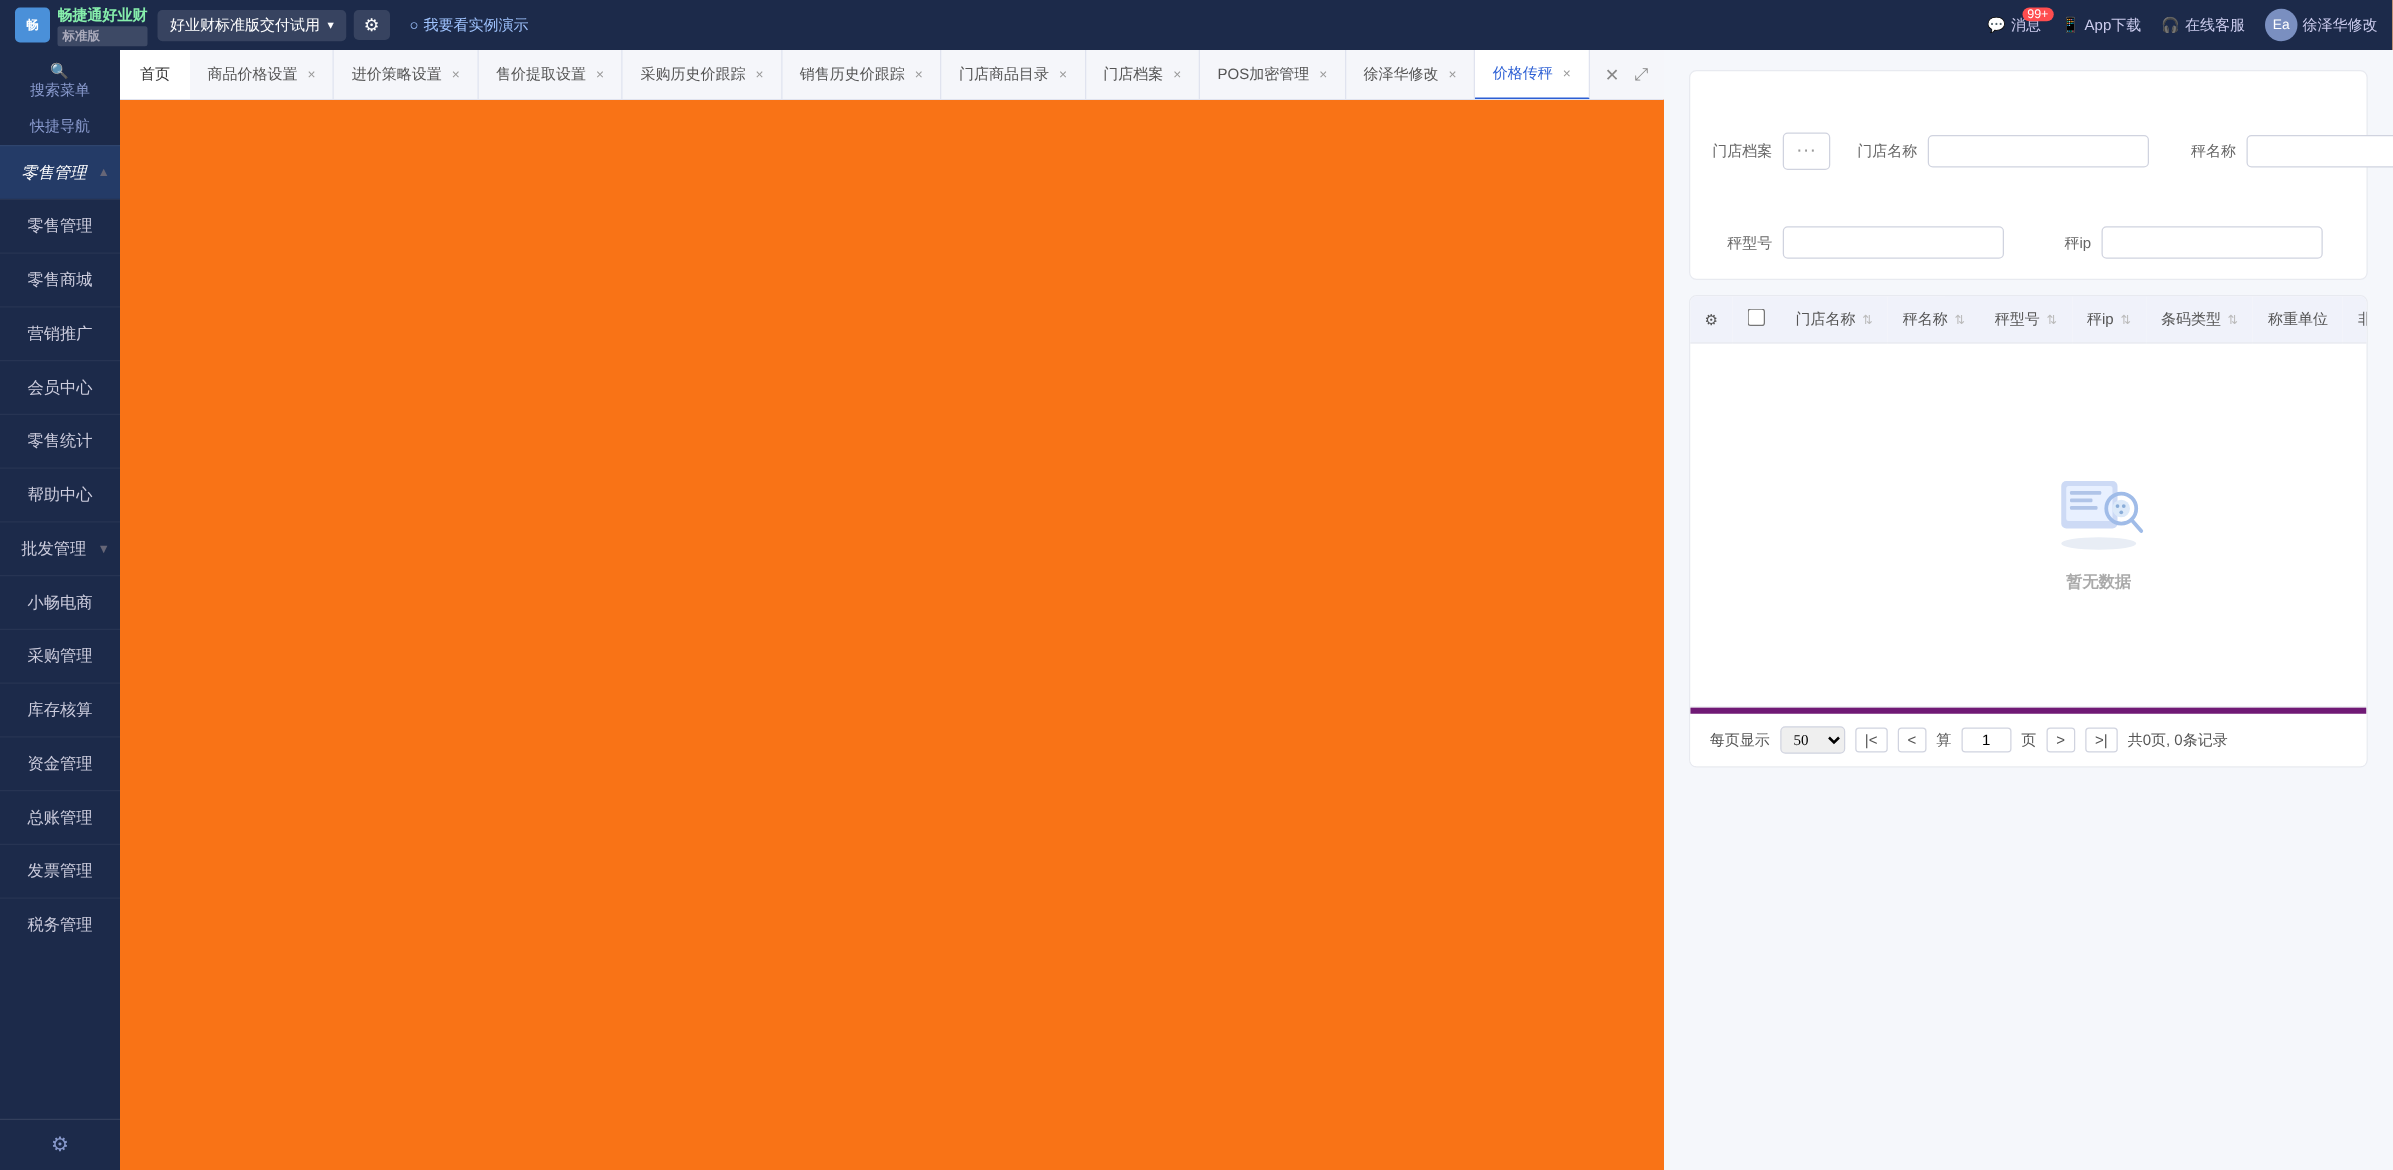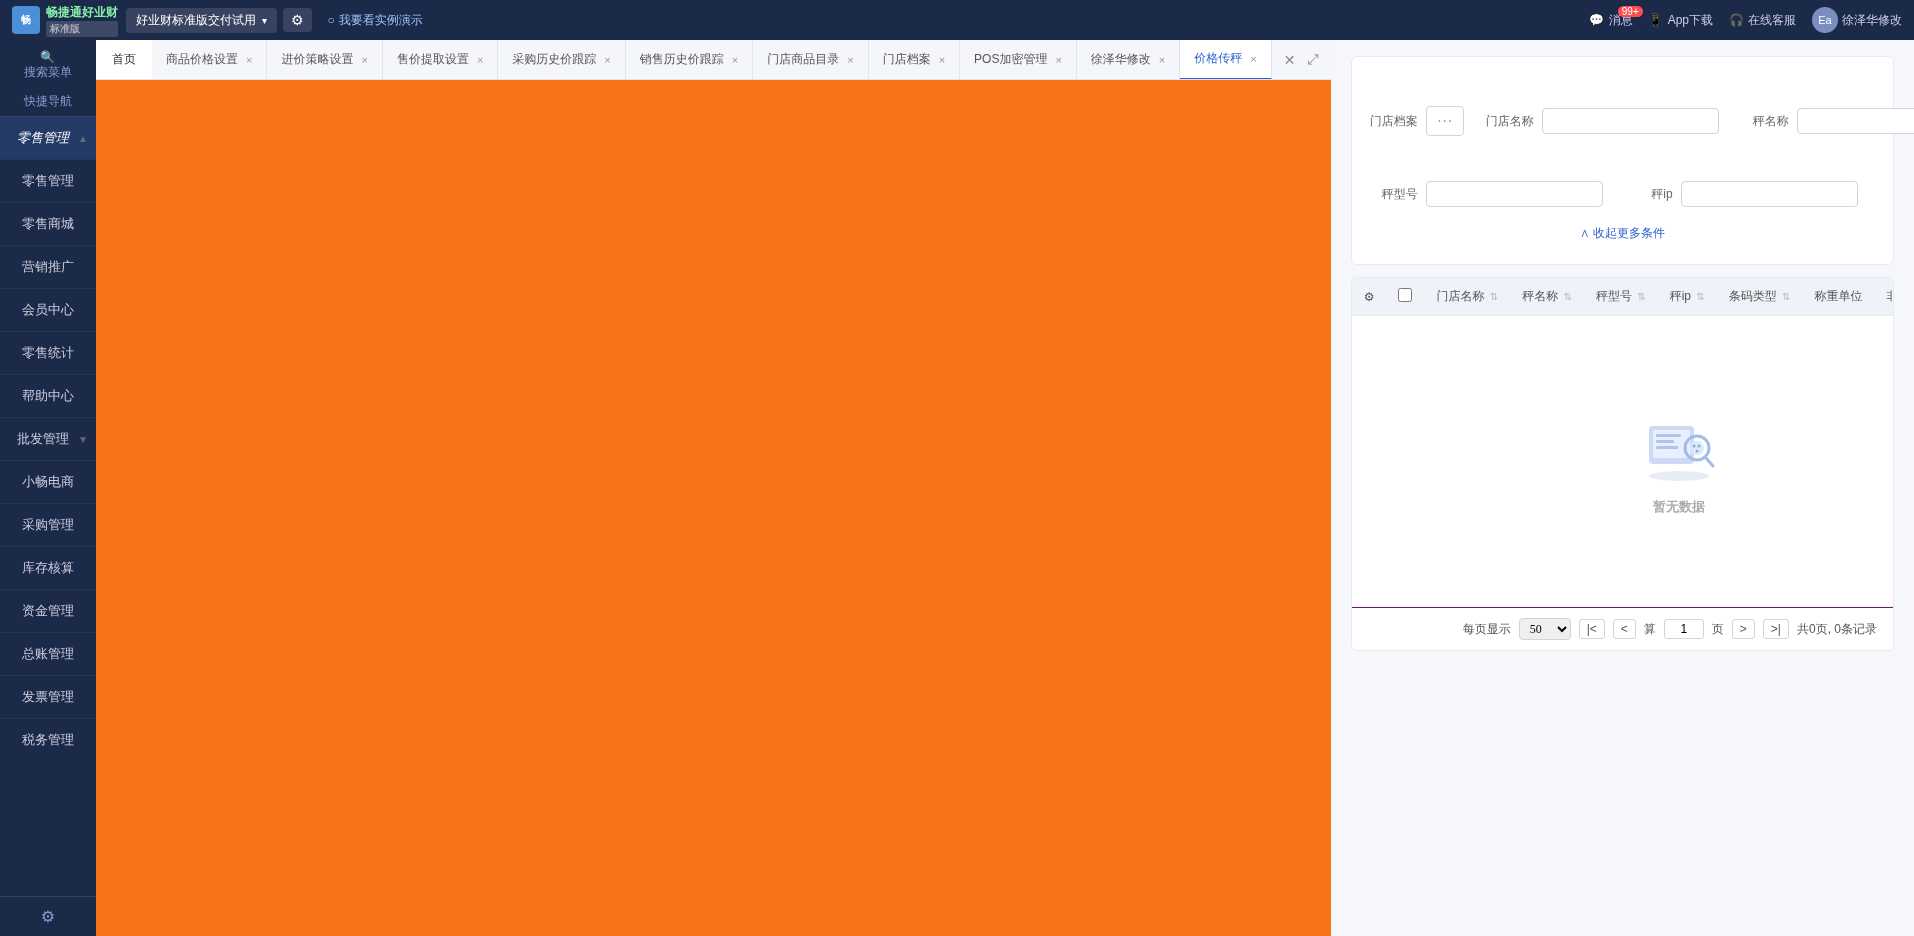--- a/index.html
+++ b/index.html
@@ -85,21 +85,21 @@
     th { padding: 10px 12px; text-align: left; color: #555; font-weight: 500; border-bottom: 1px solid #e8eaf0; white-space: nowrap; }
     td { padding: 10px 12px; border-bottom: 1px solid #f0f2f5; color: #333; }
     .sort-icon { color: #bbb; font-size: 10px; margin-left: 2px; }
 
     
     .empty-state { display: flex; flex-direction: column; align-items: center; justify-content: center; padding: 80px 0; font-weight: bold; }
     .empty-icon { width: 100px; height: 80px; margin-bottom: 12px; }
     .empty-text { color: #aaa; font-size: 13px; }
 
     
-    .pagination-bar { display: flex; align-items: center; justify-content: flex-end; padding: 10px 16px; background: #fff; border-top: 1px solid #701a75; gap: 8px; font-size: 12px; color: #555; }
+    .pagination-bar { display: flex; align-items: center; padding: 10px 16px; background: #fff; border-top: 5px solid #701a75; gap: 8px; font-size: 12px; color: #555; }
     .page-size-select { border: 1px solid #d0d3df; border-radius: 4px; padding: 2px 6px; font-size: 12px; font-family: Liberation Serif, serif; }
     .page-nav-btn { border: 1px solid #d0d3df; border-radius: 3px; padding: 2px 7px; cursor: pointer; background: #fff; font-size: 12px; color: #555; }
     .page-nav-btn:disabled { color: #ccc; cursor: default; }
     .page-input { border: 1px solid #d0d3df; border-radius: 3px; padding: 2px 6px; font-size: 12px; width: 40px; text-align: center; }
     .checkbox { width: 14px; height: 14px; cursor: pointer; }
   </style>
 </head>
 <body>
 
 <div class="app-wrapper">
@@ -292,23 +292,20 @@
           <div class="filter-row">
             <div class="filter-field">
               <label class="filter-label">秤型号</label>
               <input class="filter-input" type="text" style="max-width: 300px;">
             </div>
             <div class="filter-field">
               <label class="filter-label">秤ip</label>
               <input class="filter-input" type="text" style="max-width: 300px;">
             </div>
             <div style="flex:1;"></div>
-          </div>
-          <div class="collapse-btn">
-            <span>∧ 收起更多条件</span>
           </div>
         </div>
 
         <div class="table-area">
           <div class="table-container">
             <table>
               <thead>
                 <tr>
                   <th style="width:36px;">
                     <span>⚙</span>

